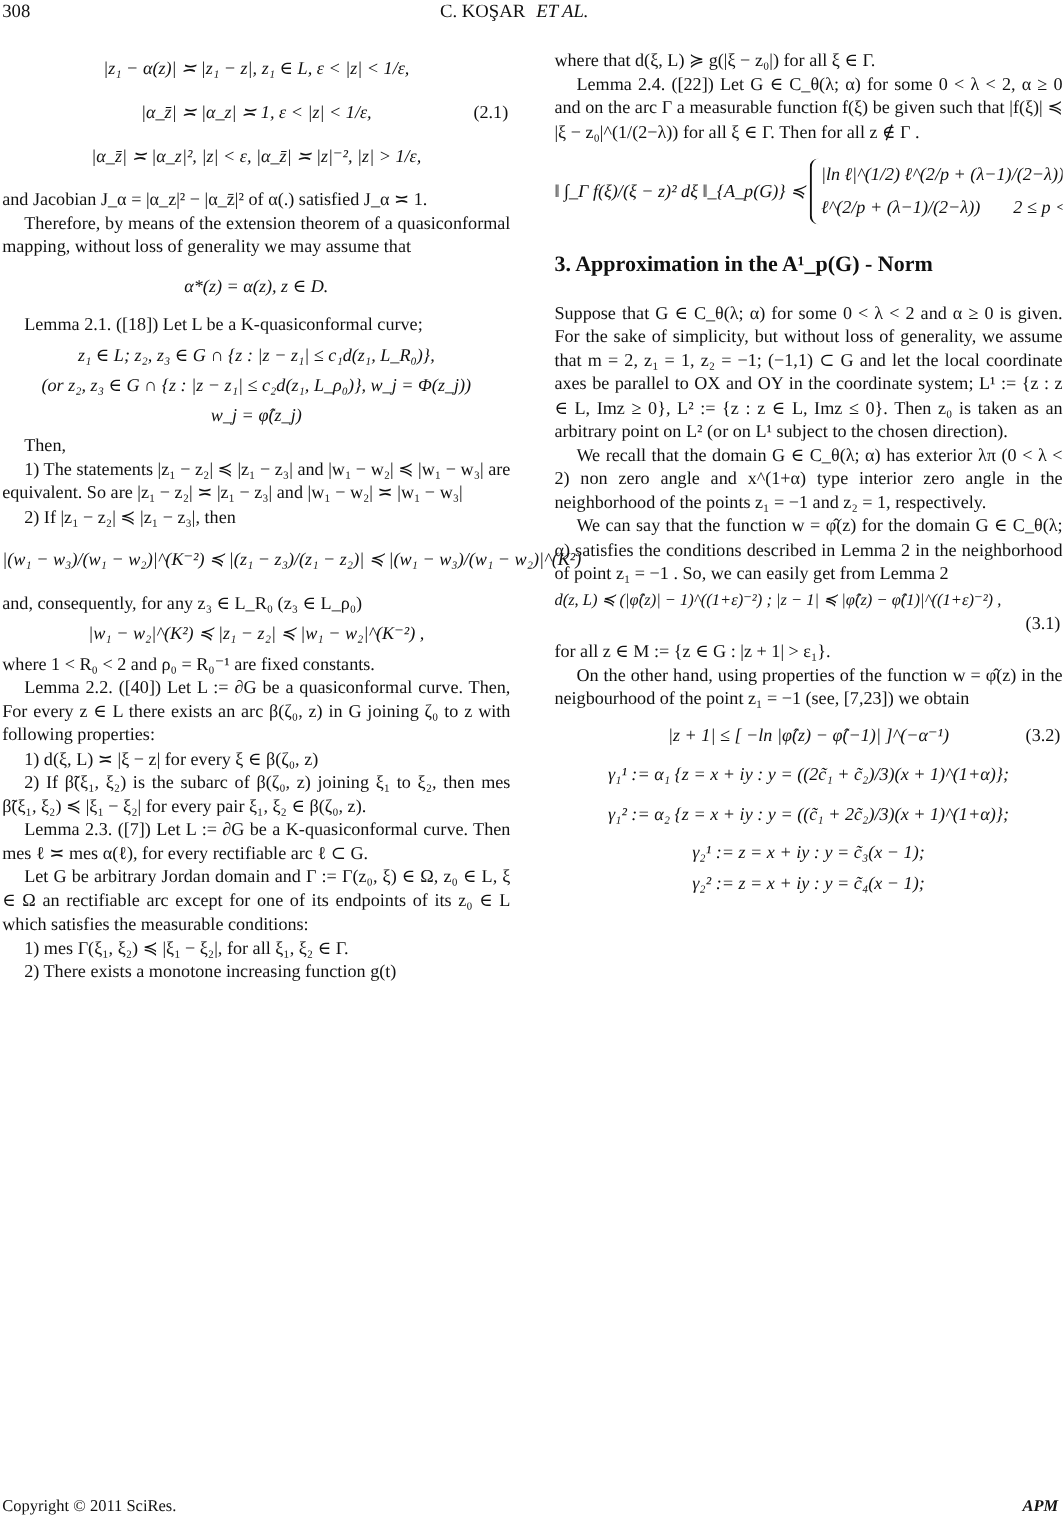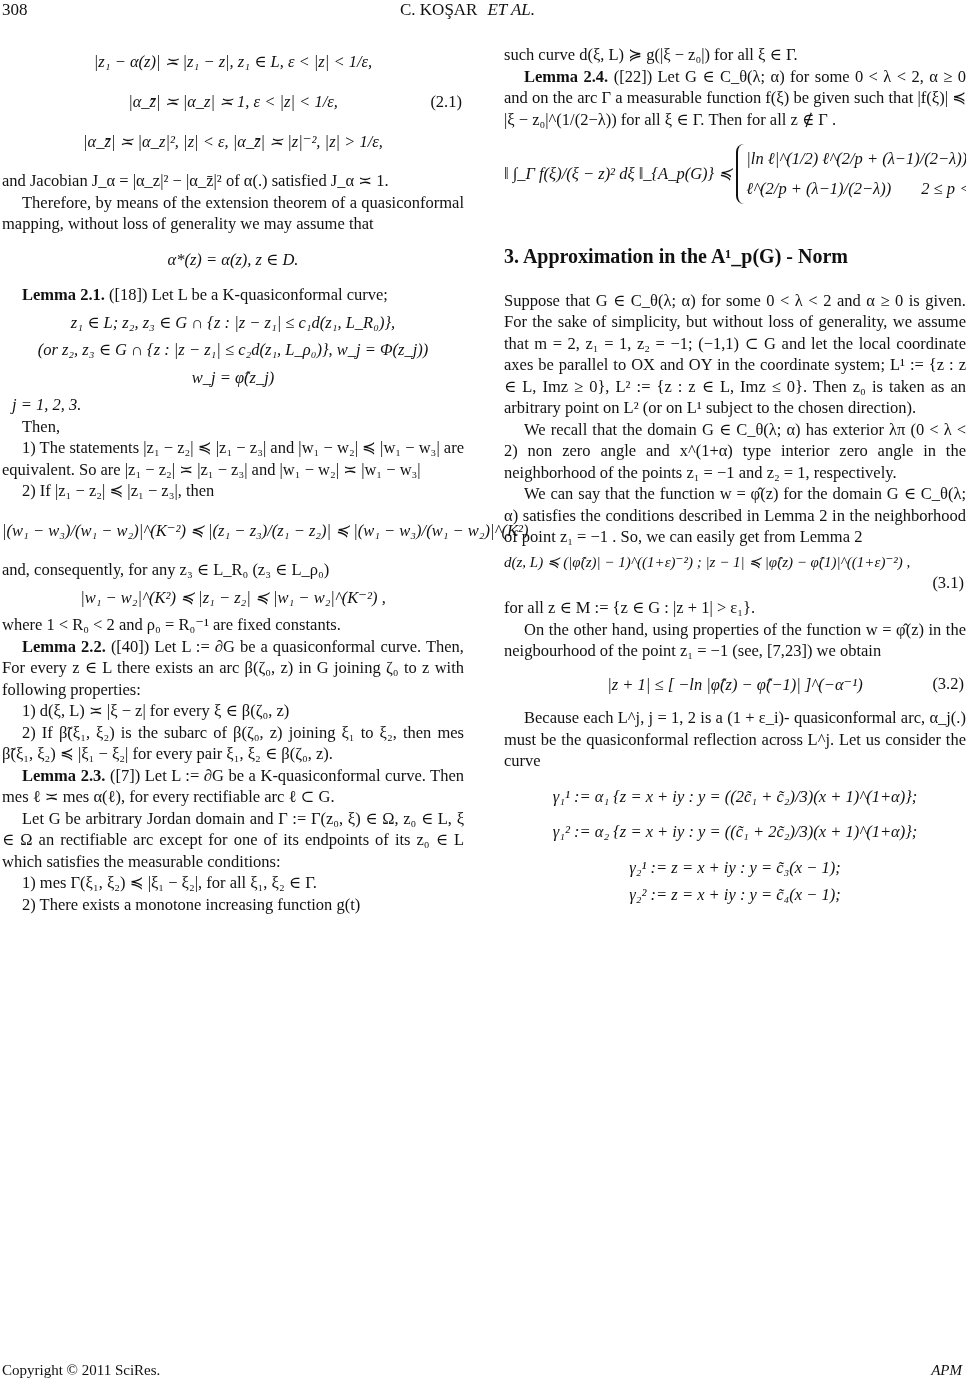--- a/index.html
+++ b/index.html
@@ -11,25 +11,25 @@
   .hdr .auth i { margin-left: 10px; }
   .col { position: absolute; top: 30px; width: 462px; font-size: 16.5px; line-height: 21.5px; }
   .col.left { left: 2px; }
   .col.right { left: 504px; }
   .p { text-align: justify; margin: 0; }
   .ind { text-indent: 20px; }
   .eq { text-align: center; margin: 6px 0; white-space: nowrap; }
   .eqrow { position: relative; text-align: center; white-space: nowrap; margin: 4px 0; }
   .eqnum { position: absolute; right: 2px; top: 50%; transform: translateY(-50%); }
   .m { font-style: italic; }
-  .b { font-weight: bold; }
-  .sec { font-weight: bold; font-size: 20px; margin: 42px 0 22px; }
+  .b { font-weight: normal; }
+  .sec { font-weight: bold; font-size: 20px; margin: 26px 0 22px; }
   .footer { position: absolute; top: 1362px; left: 0; width: 966px; font-size: 15px; }
   .footer .cp { position: absolute; left: 2px; }
-  .footer .jr { position: absolute; right: 4px; font-weight: normal; font-style: italic; }
+  .footer .jr { position: absolute; right: 4px; font-weight: bold; font-style: italic; }
   .cases { display: inline-block; vertical-align: middle; border-left: 2px solid #111;
            border-radius: 8px 0 0 8px; padding-left: 8px; text-align: left; }
   .cases div { line-height: 30px; }
   .cases .cond { display: inline-block; margin-left: 30px; }
 </style>
 </head>
 <body>
 
 <div class="hdr">
   <span class="pnum">308</span>
@@ -49,21 +49,20 @@
   <p class="p ind">Therefore, by means of the extension theorem of a quasiconformal mapping, without loss of generality we may assume that</p>
   <div class="eq m" style="margin:14px 0;">α*(z) = α(z), z ∈ D.</div>
 
   <p class="p ind">
     <span class="b">Lemma 2.1.</span>
     <span>([18]) Let  L  be a  K-quasiconformal curve;</span>
   </p>
   <div class="eq m">z₁ ∈ L; z₂, z₃ ∈ G ∩ {z : |z − z₁| ≤ c₁d(z₁, L_R₀)},</div>
   <div class="eq m">(or z₂, z₃ ∈ G ∩ {z : |z − z₁| ≤ c₂d(z₁, L_ρ₀)}, w_j = Φ(z_j))</div>
   <div class="eq m">w_j = φ̂(z_j)</div>
-  <div class="m" style="margin-left:10px;">j = 1, 2, 3.</div>
   <p class="p ind">Then,</p>
   <p class="p ind">1) The statements  |z₁ − z₂| ≼ |z₁ − z₃|  and  |w₁ − w₂| ≼ |w₁ − w₃|  are equivalent. So are  |z₁ − z₂| ≍ |z₁ − z₃|  and  |w₁ − w₂| ≍ |w₁ − w₃|</p>
   <p class="p ind">2) If  |z₁ − z₂| ≼ |z₁ − z₃|,  then</p>
   <div class="eq m" style="margin:18px 0;">|(w₁ − w₃)/(w₁ − w₂)|^(K⁻²) ≼ |(z₁ − z₃)/(z₁ − z₂)| ≼ |(w₁ − w₃)/(w₁ − w₂)|^(K²)</div>
   <p class="p">and, consequently, for any  z₃ ∈ L_R₀ (z₃ ∈ L_ρ₀)</p>
   <div class="eq m">|w₁ − w₂|^(K²) ≼ |z₁ − z₂| ≼ |w₁ − w₂|^(K⁻²) ,</div>
   <p class="p">where  1 &lt; R₀ &lt; 2  and  ρ₀ = R₀⁻¹  are fixed constants.</p>
 
   <p class="p ind">
     <span class="b">Lemma 2.2.</span>
@@ -75,21 +74,21 @@
   <p class="p ind">
     <span class="b">Lemma 2.3.</span>
     <span>([7]) Let  L := ∂G  be a  K-quasiconformal curve. Then  mes ℓ ≍ mes α(ℓ),  for every rectifiable  arc  ℓ ⊂ G.</span>
   </p>
   <p class="p ind">Let  G  be arbitrary Jordan domain and  Γ := Γ(z₀, ξ) ∈ Ω, z₀ ∈ L, ξ ∈ Ω  an rectifiable arc except for one of its endpoints of its  z₀ ∈ L  which satisfies the measurable conditions:</p>
   <p class="p ind">1)  mes Γ(ξ₁, ξ₂) ≼ |ξ₁ − ξ₂|,  for all  ξ₁, ξ₂ ∈ Γ.</p>
   <p class="p ind">2) There exists a monotone increasing function  g(t)</p>
 </div>
 
 <div class="col right">
-  <p class="p" style="margin-top:14px;">such curve  d(ξ, L) ≽ g(|ξ − z₀|)  for all  ξ ∈ Γ.</p>
+  <p class="p" style="margin-top:14px;">where that  d(ξ, L) ≽ g(|ξ − z₀|)  for all  ξ ∈ Γ.</p>
   <p class="p ind">
     <span class="b">Lemma 2.4.</span>
     <span>([22]) Let  G ∈ C_θ(λ; α)  for some  0 &lt; λ &lt; 2,   α ≥ 0  and on the arc  Γ  a measurable function  f(ξ)  be given such that  |f(ξ)| ≼ |ξ − z₀|^(1/(2−λ))  for all  ξ ∈ Γ. Then for all  z ∉ Γ .</span>
   </p>
   <div class="eq" style="margin:14px 0; text-align:left;">
     <span class="m" style="vertical-align:middle;">‖ ∫_Γ f(ξ)/(ξ − z)² dξ ‖_{A_p(G)}  ≼</span>
     <span class="cases m">
       <div><span>|ln ℓ|^(1/2) ℓ^(2/p + (λ−1)/(2−λ))</span></div>
       <div><span>ℓ^(2/p + (λ−1)/(2−λ))</span><span class="cond">2 ≤ p &lt; 2 + 2/|λ − 1|.</span></div>
     </span>
@@ -103,21 +102,20 @@
   <div class="eqrow" style="padding-bottom:20px;">
     <div class="m" style="text-align:left; white-space:normal; font-size:15px;">d(z, L) ≼ (|φ̂(z)| − 1)^((1+ε)⁻²) ;  |z − 1| ≼ |φ̂(z) − φ̂(1)|^((1+ε)⁻²) ,</div>
     <span class="eqnum" style="top:auto; bottom:0; transform:none;">(3.1)</span>
   </div>
   <p class="p">for all  z ∈ M := {z ∈ G : |z + 1| &gt; ε₁}.</p>
   <p class="p ind">On the other hand, using properties of the function  w = φ̂(z)  in the neigbourhood of the point  z₁ = −1  (see, [7,23]) we obtain</p>
   <div class="eqrow" style="margin:12px 0;text-align:center;">
     <span class="m">|z + 1| ≤ [ −ln |φ̂(z) − φ̂(−1)| ]^(−α⁻¹)</span>
     <span class="eqnum">(3.2)</span>
   </div>
-  <p class="p ind">Because each  L^j, j = 1, 2  is a  (1 + ε_i)- quasiconformal arc,  α_j(.)  must be the quasiconformal reflection across  L^j.  Let us consider the curve</p>
   <div class="eq m" style="margin:14px 0;">γ₁¹ := α₁ {z = x + iy : y = ((2c̃₁ + c̃₂)/3)(x + 1)^(1+α)};</div>
   <div class="eq m" style="margin:14px 0;">γ₁² := α₂ {z = x + iy : y = ((c̃₁ + 2c̃₂)/3)(x + 1)^(1+α)};</div>
   <div class="eq m">γ₂¹ := z = x + iy : y = c̃₃(x − 1);</div>
   <div class="eq m">γ₂² := z = x + iy : y = c̃₄(x − 1);</div>
 </div>
 
 <div class="footer">
   <span class="cp">Copyright © 2011 SciRes.</span>
   <span class="jr">APM</span>
 </div>

